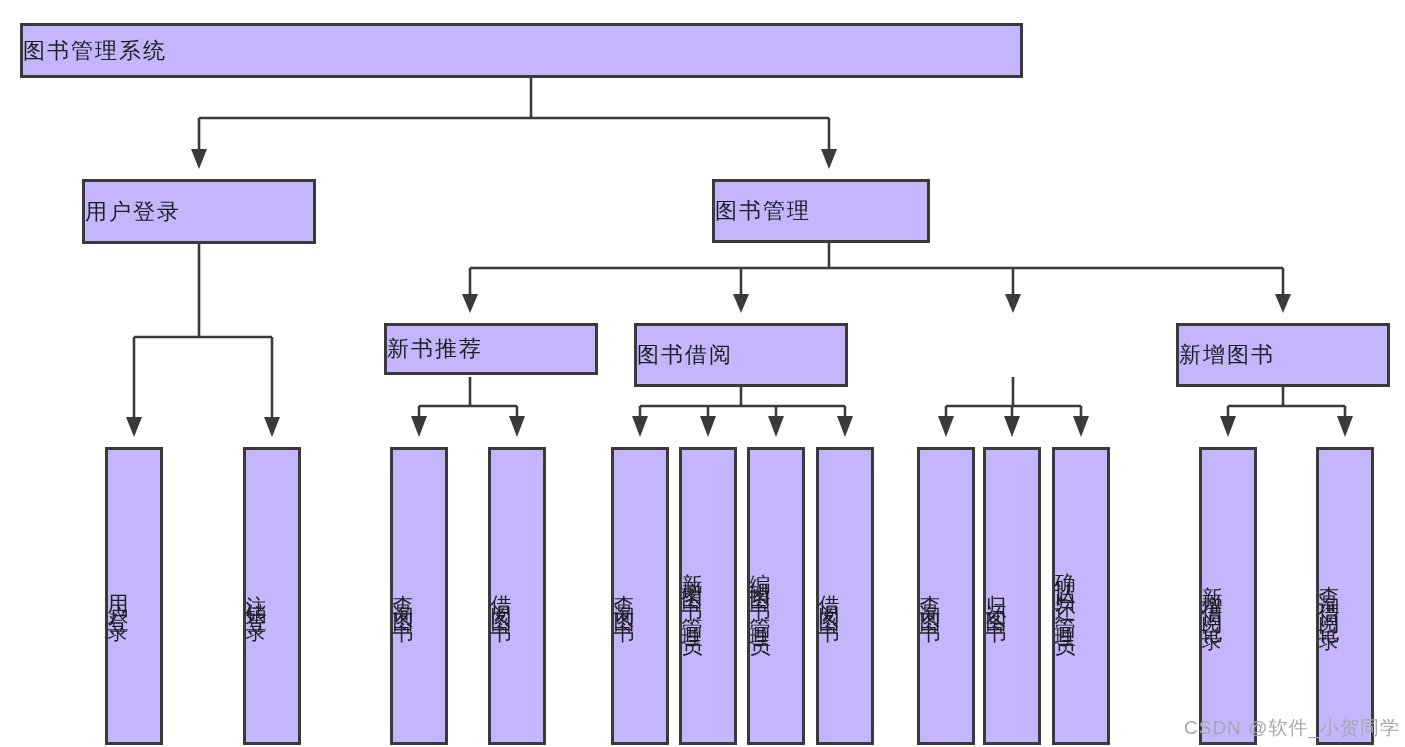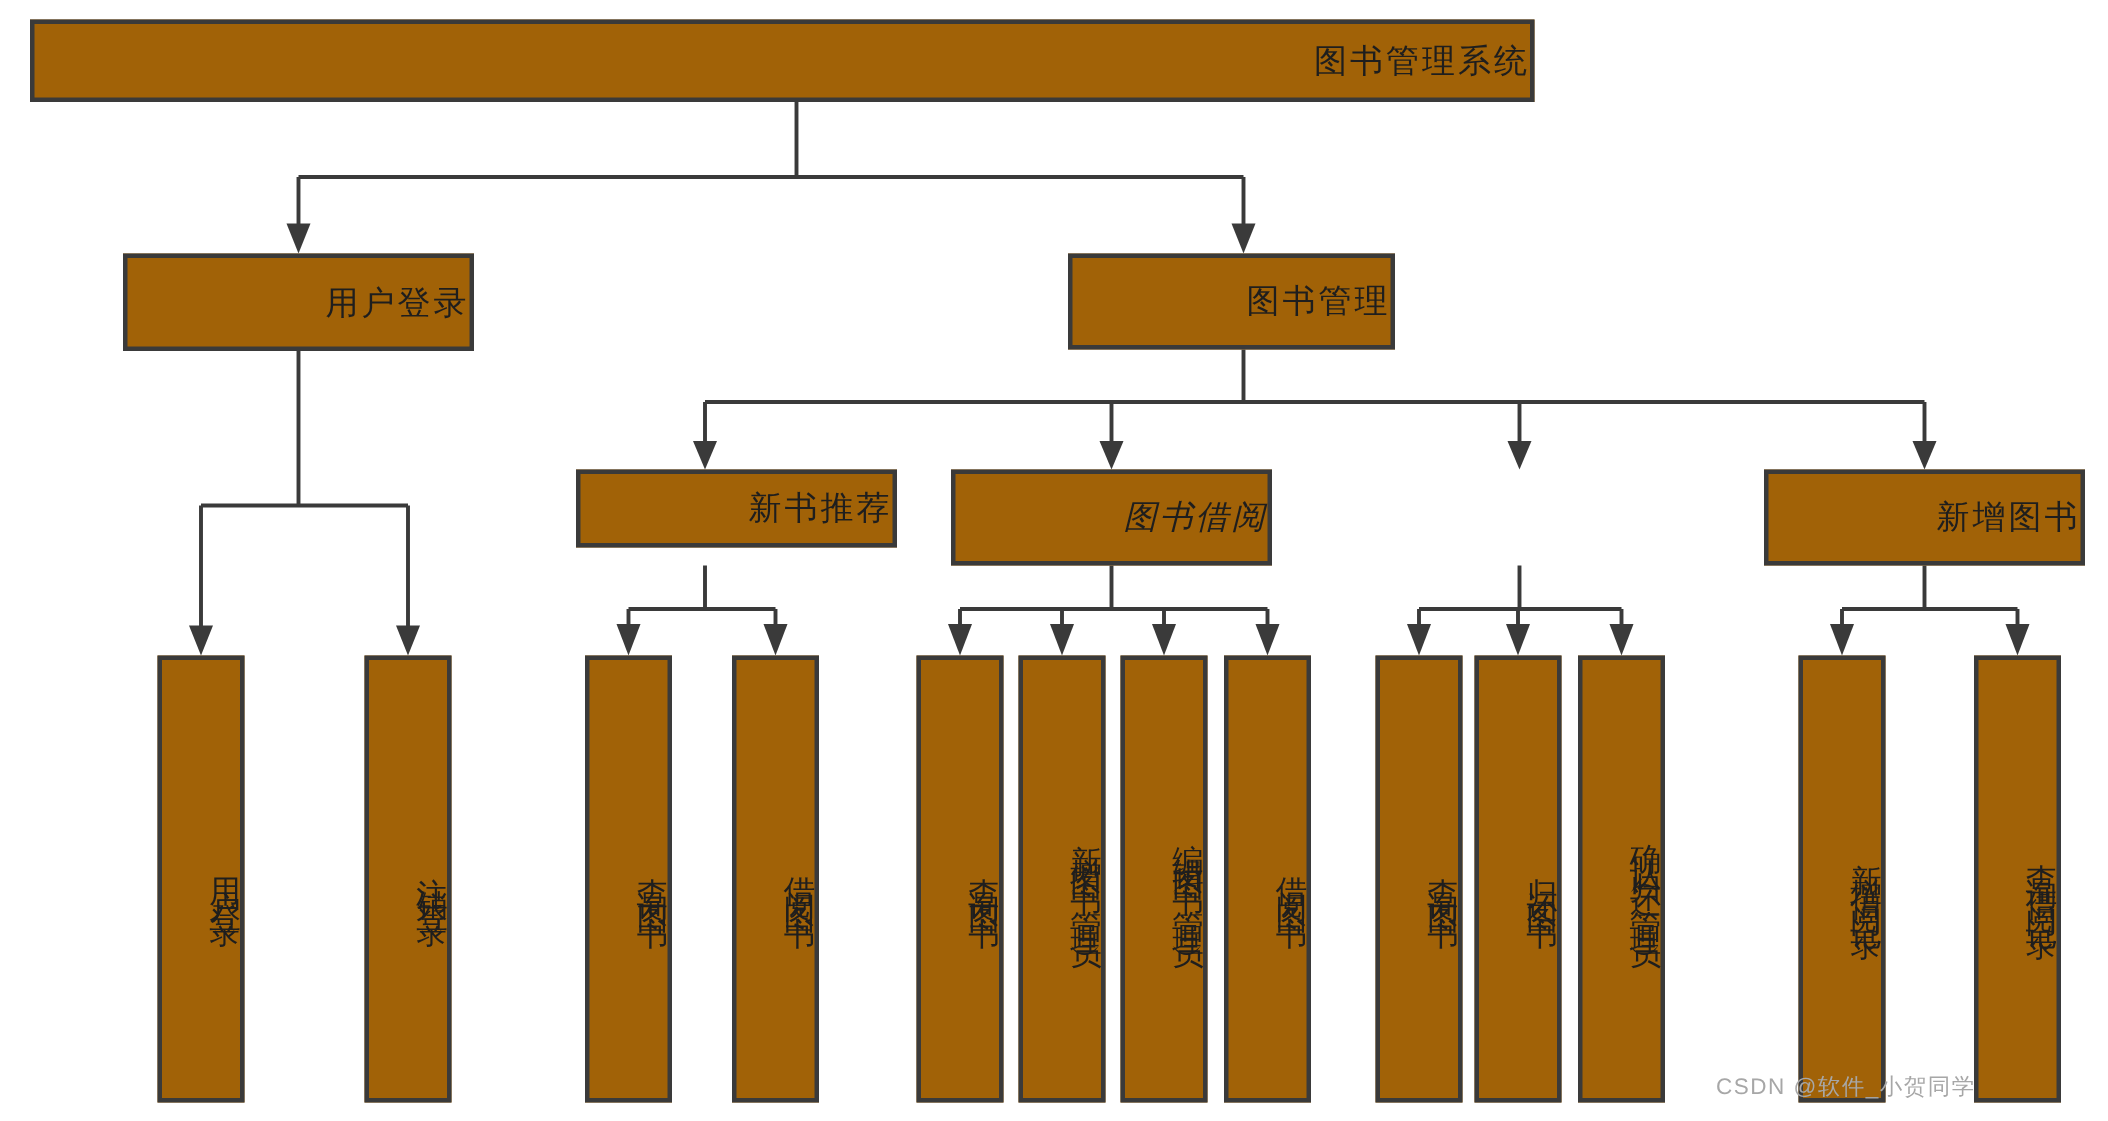--- a/index.html
+++ b/index.html
@@ -2,34 +2,34 @@
 <html><head>
 <meta charset="utf-8">
 <style>
   html,body { margin:0; padding:0; background:#ffffff; }
   .canvas {
     position:relative; width:1405px; height:747px; background:#ffffff;
     font-family:"Liberation Sans","DejaVu Sans",sans-serif; overflow:hidden;
     color:#1e1e1e;
   }
   .box {
-    position:absolute; box-sizing:border-box; background:#a16207;
-    border:3px solid #3a3a3a; display:flex; align-items:center; justify-content:flex-end;
+    position:absolute; box-sizing:border-box; background:#c4b5fd;
+    border:3px solid #3a3a3a; display:flex; align-items:center; justify-content:flex-start;margin-top:10px;
   }
   .hlabel { font-size:22px; letter-spacing:2px; white-space:nowrap; }
   .leaf { border-width:3px; }
   .vtext {
     writing-mode:vertical-rl; text-orientation:mixed;
     font-size:21px; letter-spacing:9px; line-height:1; white-space:nowrap;
   }
   svg.wires { position:absolute; left:0; top:0; width:1405px; height:747px; }
   svg.wires path { stroke:#3a3a3a; stroke-width:2.6; fill:none; }
   svg.wires polygon { fill:#3a3a3a; stroke:none; }
   .watermark {
-    position:absolute; left:1144px; top:715px; font-size:15px;
+    position:absolute; left:1184px; top:715px; font-size:19px;
     color:#a7a7a7; letter-spacing:1px; white-space:nowrap; z-index:5;
   }
 </style>
 </head>
 <body>
 
 <div class="canvas">
 
   <svg class="wires" viewBox="0 0 1405 747">
     <g>
@@ -81,21 +81,21 @@
   <div class="box" style="left:82px; top:169px; width:234px; height:65px;">
     <span class="hlabel">用户登录</span>
   </div>
   <div class="box" style="left:712px; top:169px; width:218px; height:64px;">
     <span class="hlabel">图书管理</span>
   </div>
 
   <div class="box" style="left:384px; top:313px; width:214px; height:52px;">
     <span class="hlabel">新书推荐</span>
   </div>
-  <div class="box" style="left:634px; top:313px; width:214px; height:64px;font-style:italic;">
+  <div class="box" style="left:634px; top:313px; width:214px; height:64px;">
     <span class="hlabel">图书借阅</span>
   </div>
   <div class="box" style="left:1176px; top:313px; width:214px; height:64px;">
     <span class="hlabel">新增图书</span>
   </div>
 
   <div class="box leaf" style="left:105px; top:437px; width:58px; height:298px;">
     <span class="vtext">用户登录</span>
   </div>
   <div class="box leaf" style="left:243px; top:437px; width:58px; height:298px;">

